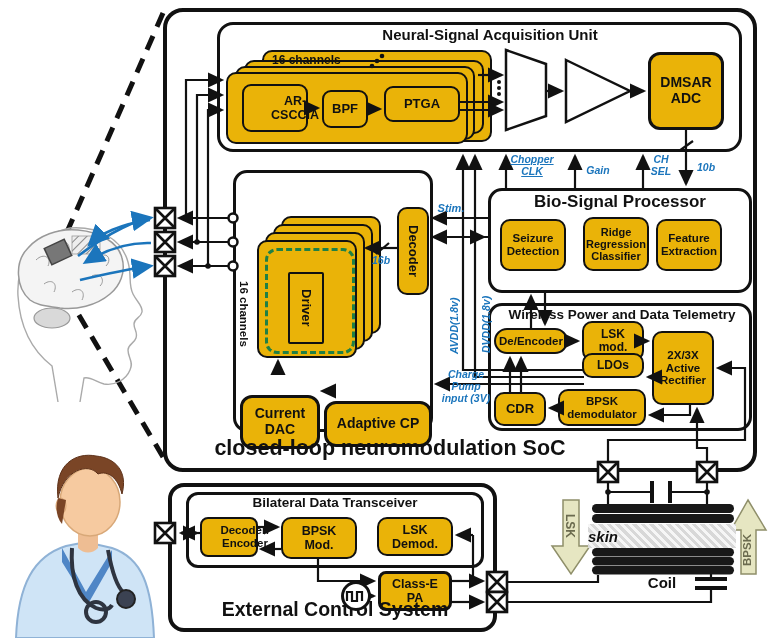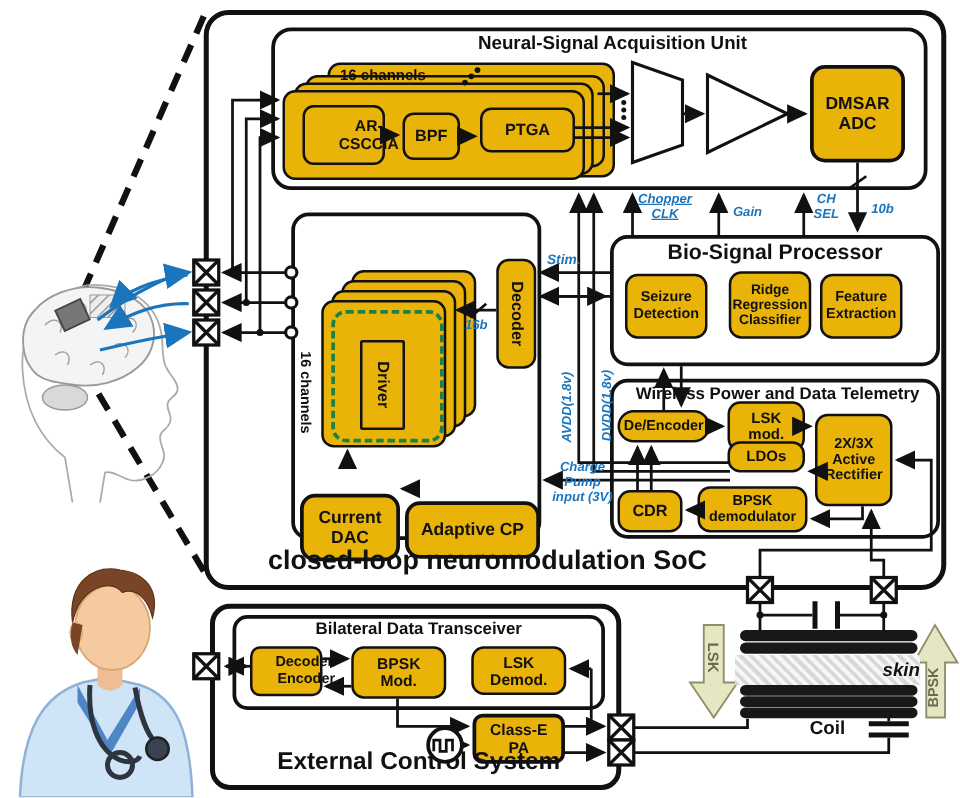--- a/index.html
+++ b/index.html
@@ -10,21 +10,21 @@
        display:flex;align-items:center;justify-content:center;text-align:center;
        font-weight:700;white-space:pre-line;line-height:1.12;color:#111;box-sizing:border-box;}
   .frame{background:#fff;}
   .ttl{position:absolute;font-weight:700;text-align:center;white-space:pre-line;color:#111;}
   .blu{position:absolute;color:#1b75bc;font-style:italic;font-weight:700;white-space:pre-line;
        text-align:center;line-height:1.15;}
   .vrt{writing-mode:vertical-rl;}
   .vup{writing-mode:vertical-rl;transform:rotate(180deg);}
   .mux{word-break:break-all;line-height:1.25;}
   .skin{position:absolute;background:repeating-linear-gradient(45deg,#d8d8d8 0 3px,#f6f6f6 3px 6px);
-        display:flex;align-items:center;justify-content:flex-end;}
+        display:flex;align-items:center;justify-content:flex-start;}
   svg{position:absolute;left:0;top:0;}
 </style>
 </head>
 <body>
 
 <div id="stage">
 
   <svg width="768" height="638">
     <defs>
       <pattern id="hatch" width="6" height="6" patternUnits="userSpaceOnUse" patternTransform="rotate(45)">

